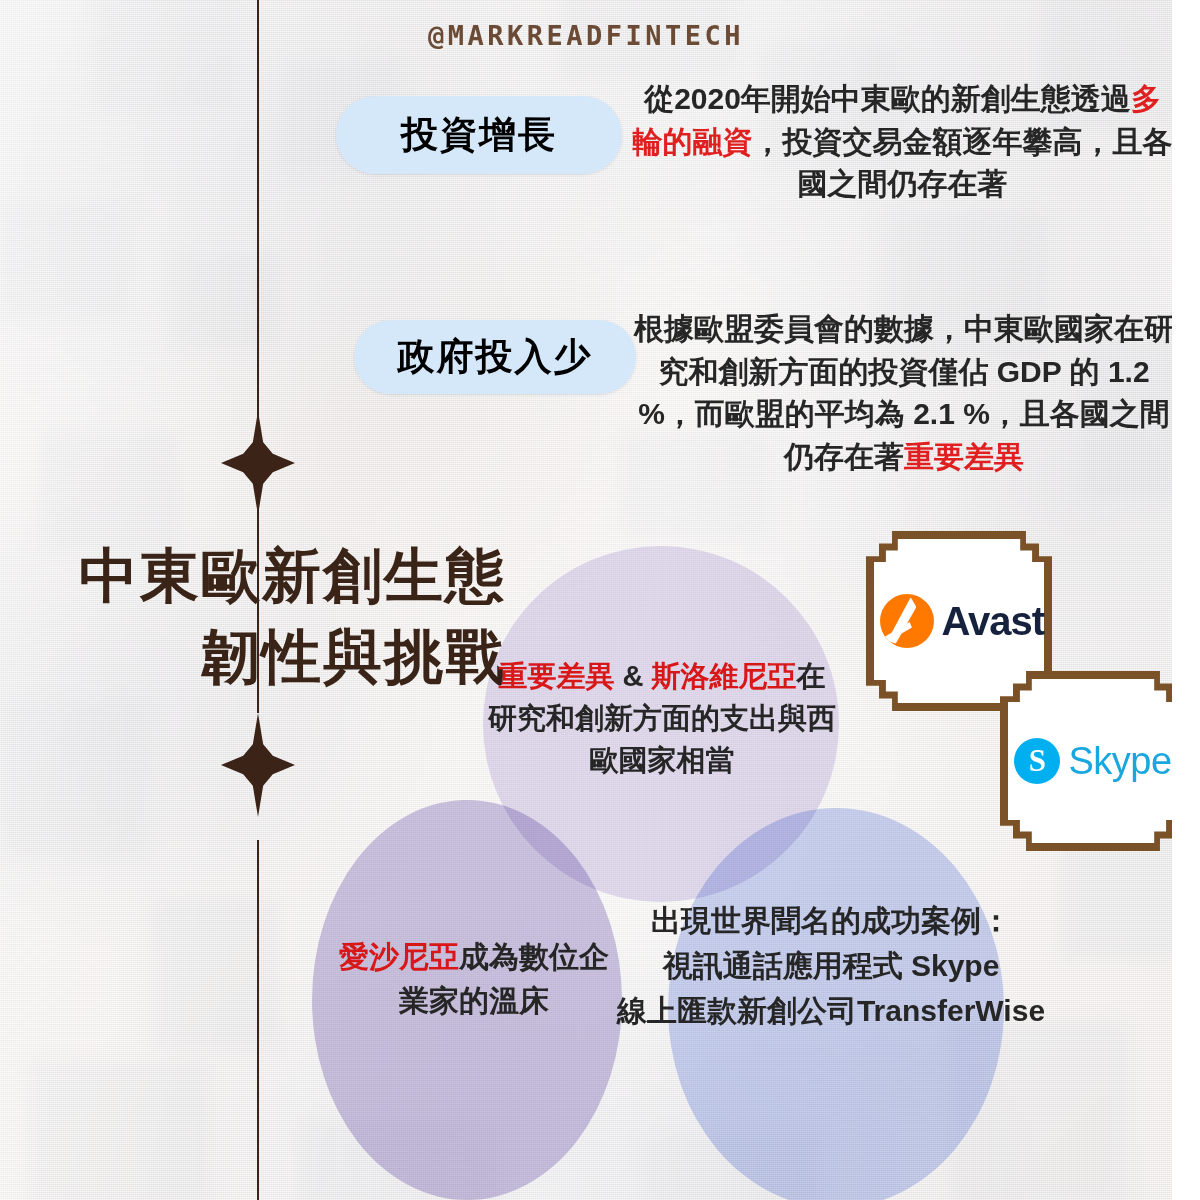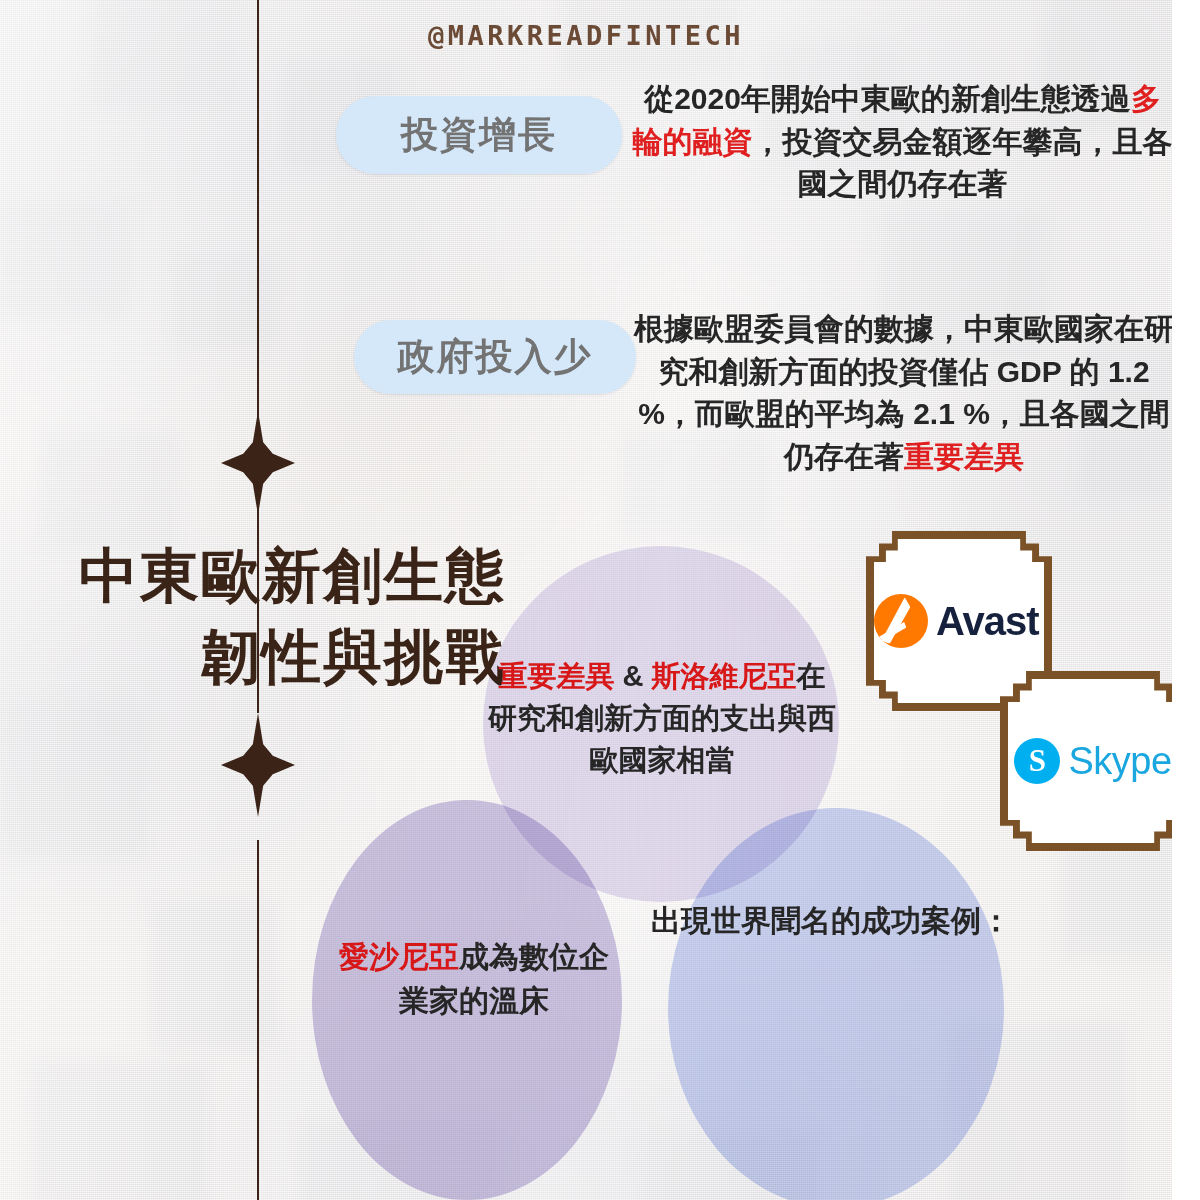--- a/index.html
+++ b/index.html
@@ -89,21 +89,21 @@
   }
 
   
   .pill {
     position: absolute;
     display: flex;
     align-items: center;
     justify-content: center;
     background: #d5e8fa;
     border-radius: 999px;
-    color: #737373;
+    color: #000000;
     font-weight: 700;
     letter-spacing: 2px;
     box-shadow: 0 1px 3px rgba(120,130,150,0.18);
   }
   .pill-1 { left: 336px; top: 96px; width: 286px; height: 78px; font-size: 37px; }
   .pill-2 { left: 354px; top: 320px; width: 282px; height: 74px; font-size: 37px; }
 
   
   .rtext {
     position: absolute;
@@ -261,25 +261,27 @@
   <div class="ctext ct-top">
     <span class="hl">重要差異</span><span> &amp; </span><span class="hl">斯洛維尼亞</span><span>在研究和創新方面的支出與西歐國家相當</span>
   </div>
 
   <div class="ctext ct-left">
     <span class="hl">愛沙尼亞</span><span>成為數位企業家的溫床</span>
   </div>
 
   <div class="ctext ct-right">
     <div>出現世界聞名的成功案例：</div>
+    <div>視訊通話應用程式 Skype</div>
+    <div>線上匯款新創公司TransferWise</div>
   </div>
 
   <div class="ornate ornate-outer" style="left:866px; top:531px; width:186px; height:180px;"></div>
   <div class="ornate ornate-inner" style="left:874px; top:539px; width:170px; height:164px;"></div>
-  <div style="position:absolute; left:874px; top:539px; width:170px; height:164px; display:flex; align-items:center; justify-content:flex-start; gap:8px;">
+  <div style="position:absolute; left:874px; top:539px; width:170px; height:164px; display:flex; align-items:center; justify-content:flex-end; gap:8px;">
     <div class="avast-mark"></div>
     <div class="avast-word">Avast</div>
   </div>
 
   <div class="ornate ornate-outer" style="left:1000px; top:671px; width:186px; height:180px;"></div>
   <div class="ornate ornate-inner" style="left:1008px; top:679px; width:170px; height:164px;"></div>
   <div style="position:absolute; left:1008px; top:679px; width:170px; height:164px; display:flex; align-items:center; justify-content:center; gap:8px;">
     <div class="skype-mark">S</div>
     <div class="skype-word">Skype</div>
   </div>

